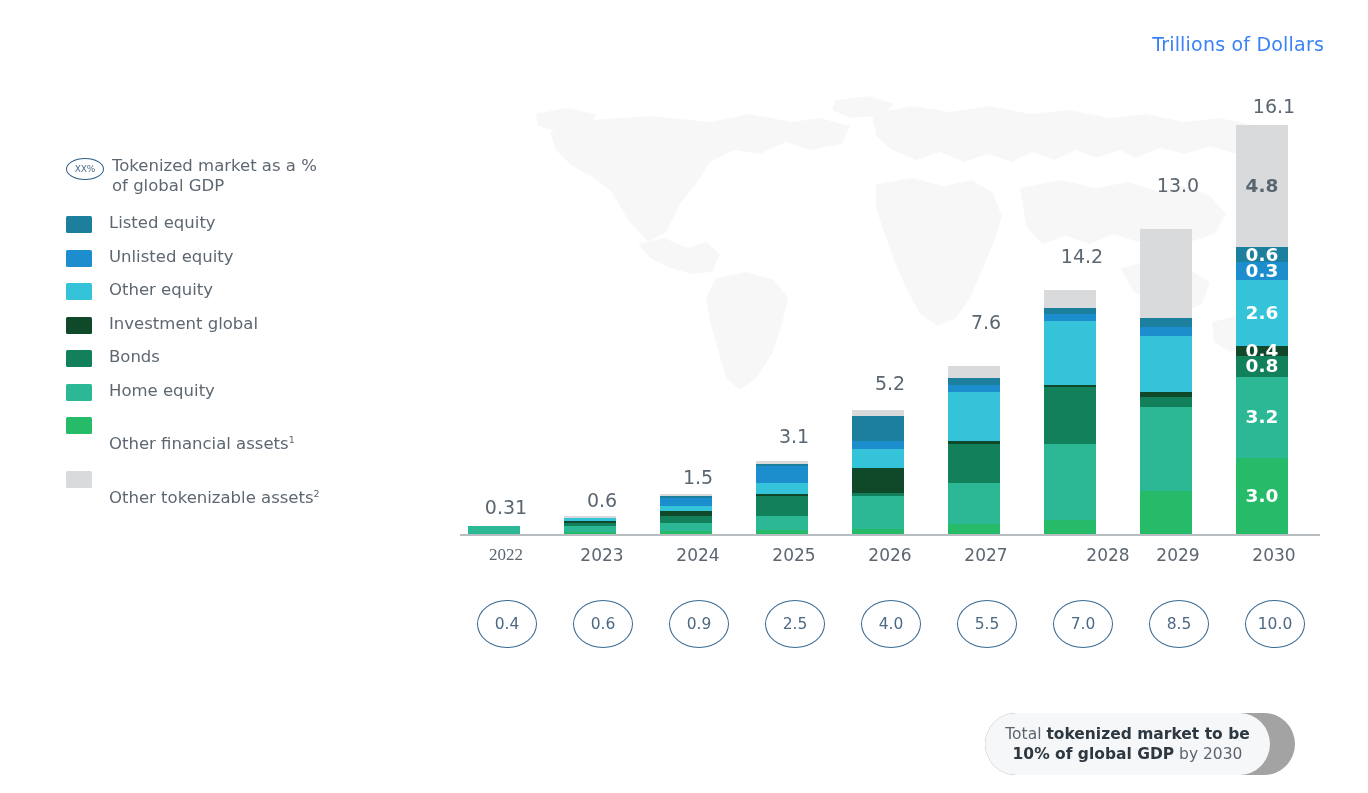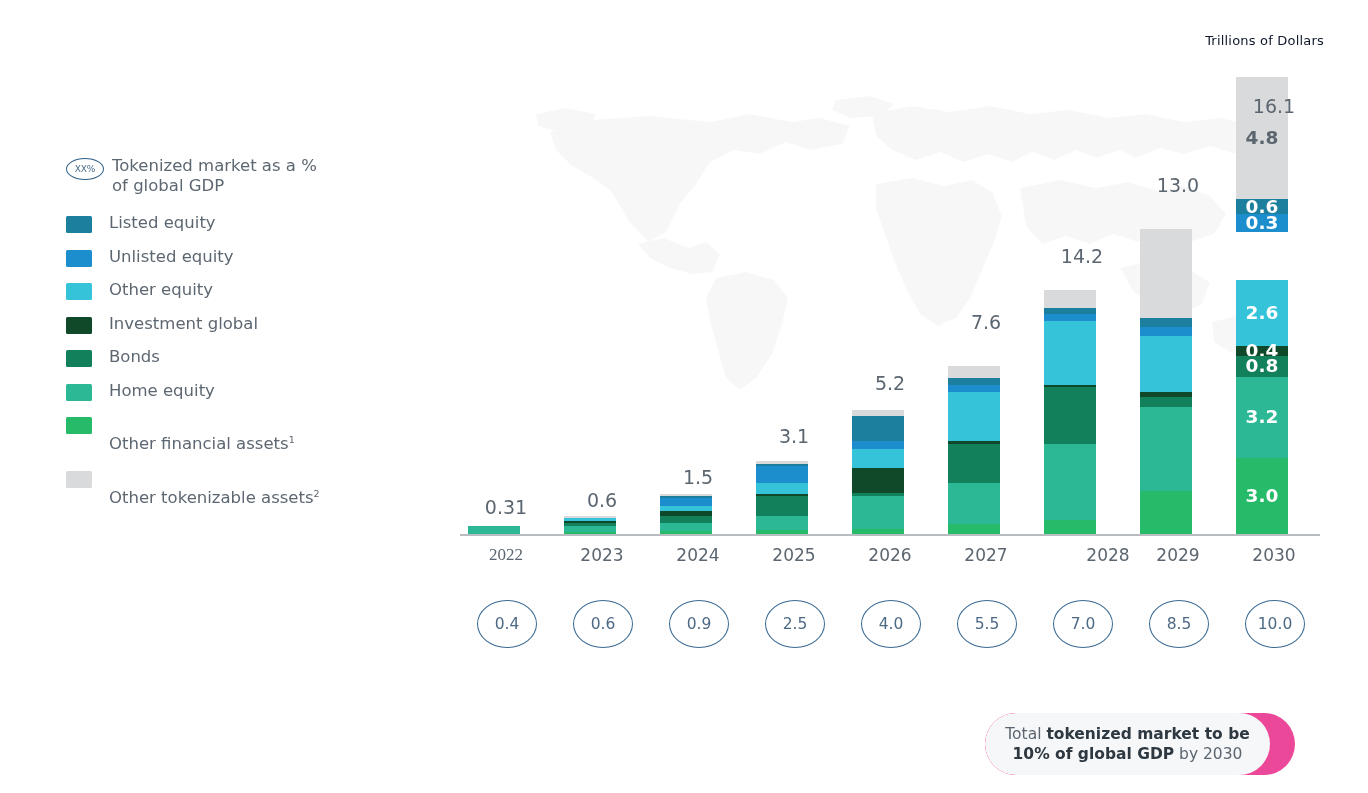--- a/index.html
+++ b/index.html
@@ -12,21 +12,21 @@
 
   
   #worldmap{
     position:absolute;left:520px;top:92px;width:760px;height:300px;
     opacity:.55;pointer-events:none;
   }
 
   
   #units{
     position:absolute;right:44px;top:33px;
-    font-size:13px;color:#0f172a;letter-spacing:.2px;white-space:nowrap;
+    font-size:19px;color:#3b82f6;letter-spacing:.2px;white-space:nowrap;
   }
 
   
   #legend{position:absolute;left:66px;top:156px;width:330px;}
   .lg-row{display:flex;align-items:flex-start;margin-bottom:13.5px;}
   .lg-row.first{margin-bottom:17px;}
   .sw{
     width:26px;height:17px;border-radius:1.5px;flex:0 0 auto;
     margin-top:3px;margin-right:17px;
   }
@@ -235,21 +235,21 @@
         <div class="bar-col" style="left: 786px;">
           <div class="seg" style="height: 121.938px; background: rgb(217, 218, 219);">
             <div class="seg-lbl" style="color: rgb(91, 102, 112);">4.8</div>
           </div>
           <div class="seg" style="height: 15.2422px; background: rgb(28, 127, 158);">
             <div class="seg-lbl" style="color: rgb(255, 255, 255);">0.6</div>
           </div>
           <div class="seg" style="height: 17.7826px; background: rgb(28, 142, 205);">
             <div class="seg-lbl" style="color: rgb(255, 255, 255);">0.3</div>
           </div>
-          <div class="seg" style="height: 66.0497px; background: rgb(53, 195, 218); margin-top: 48px;">
+          <div class="seg" style="height: 66.0497px; background: rgb(53, 195, 218);">
             <div class="seg-lbl" style="color: rgb(255, 255, 255);">2.6</div>
           </div>
           <div class="seg" style="height: 10.1615px; background: rgb(16, 73, 42);">
             <div class="seg-lbl" style="color: rgb(255, 255, 255);">0.4</div>
           </div>
           <div class="seg" style="height: 20.323px; background: rgb(18, 128, 90);">
             <div class="seg-lbl" style="color: rgb(255, 255, 255);">0.8</div>
           </div>
           <div class="seg" style="height: 81.2919px; background: rgb(44, 184, 148);">
             <div class="seg-lbl" style="color: rgb(255, 255, 255);">3.2</div>
@@ -288,19 +288,19 @@
       <div class="gdp-c" style="left: 123px;">0.6</div>
       <div class="gdp-c" style="left: 219px;">0.9</div>
       <div class="gdp-c" style="left: 315px;">2.5</div>
       <div class="gdp-c" style="left: 411px;">4.0</div>
       <div class="gdp-c" style="left: 507px;">5.5</div>
       <div class="gdp-c" style="left: 603px;">7.0</div>
       <div class="gdp-c" style="left: 699px;">8.5</div>
       <div class="gdp-c" style="left: 795px;">10.0</div>
     </div>
 
-  <div id="callout" style="background: #ec4899;">
+  <div id="callout" style="background: #a3a3a3;">
     <div id="callout-inner">
       <div id="callout-text">Total <b>tokenized market to be 10% of global GDP</b> by 2030</div>
     </div>
   </div>
 
 </div>
 
 </body></html>

